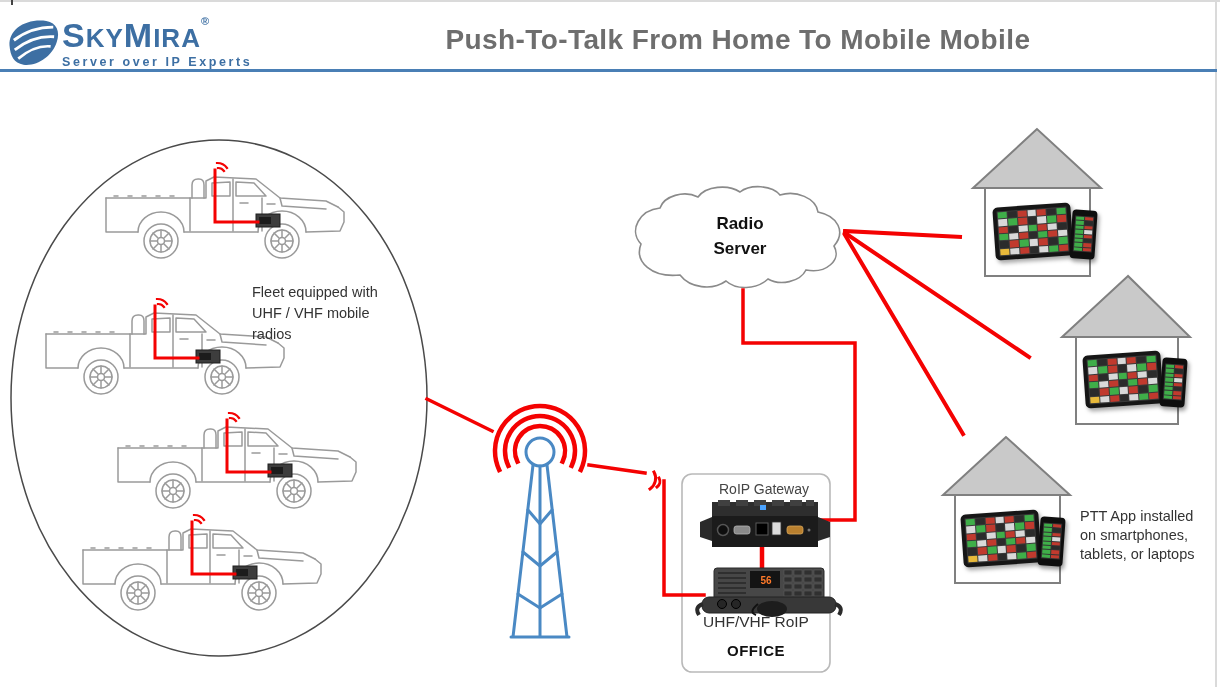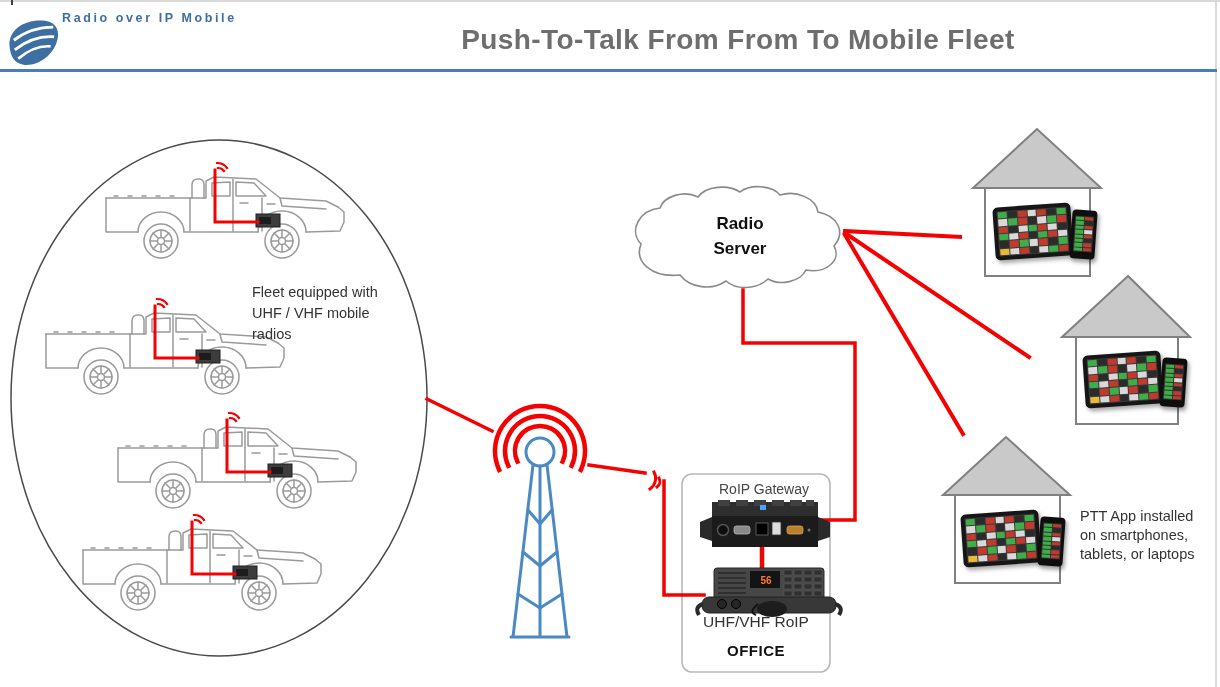--- a/index.html
+++ b/index.html
@@ -62,24 +62,26 @@
 <div class="abs corner-tick"></div>
 
 <div class="abs logo">
   <svg class="logo-swoosh" viewBox="0 0 64 64">
     <path d="M4,36 C3,18 22,5 46,8 C58,10 62,20 58,32 C53,48 36,60 20,58 C9,56 5,48 4,36 Z" fill="var(--brand-blue)"></path>
     <path d="M9,30 C22,20 38,15 54,15" stroke="#fff" stroke-width="3.4" fill="none"></path>
     <path d="M10,41 C24,30 40,25 55,26" stroke="#fff" stroke-width="3.2" fill="none"></path>
     <path d="M14,51 C26,41 39,36 51,37" stroke="#fff" stroke-width="3" fill="none"></path>
   </svg>
   <div>
-    <div class="tagline">Radio over IP Mobile</div>
+    <div class="brand-line"><span class="b-big">S</span><span class="b-small">KY</span><span class="b-big">M</span><span class="b-small">IRA</span><span class="b-reg">®</span>
+    </div>
+    <div class="tagline">Server over IP Experts</div>
   </div>
 </div>
-<div class="abs page-title">Push-To-Talk From From To Mobile Fleet</div>
+<div class="abs page-title">Push-To-Talk From Home To Mobile Mobile</div>
 <div class="abs blue-rule"></div>
 
 <svg class="scene" viewBox="0 0 1220 687">
   <defs>
     <symbol id="truck" viewBox="0 -5 250 100" overflow="visible">
       <g class="ln">
 
         <path d="M6,33 L90,33 L90,66"></path>
         <path d="M6,33 L6,67 L38,67"></path>
         <path d="M38,67 A23,20 0 0 1 84,67"></path>

